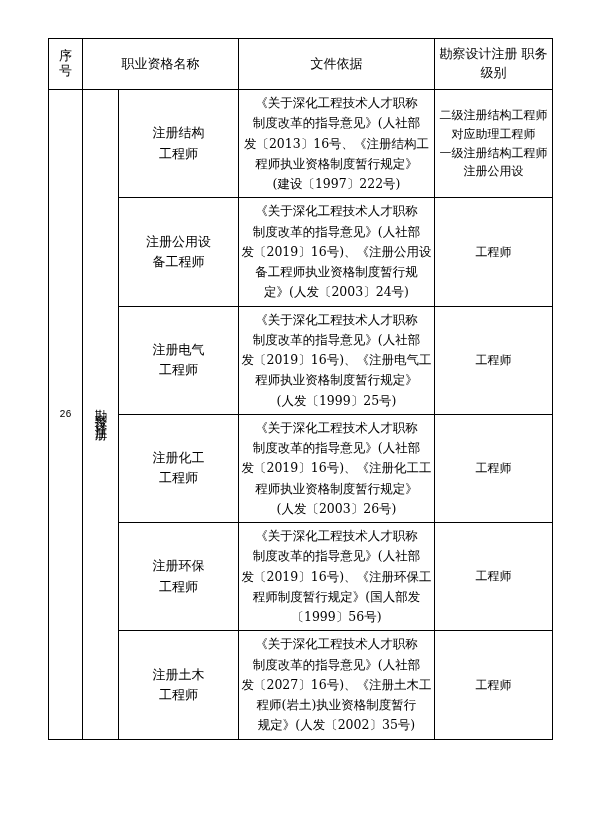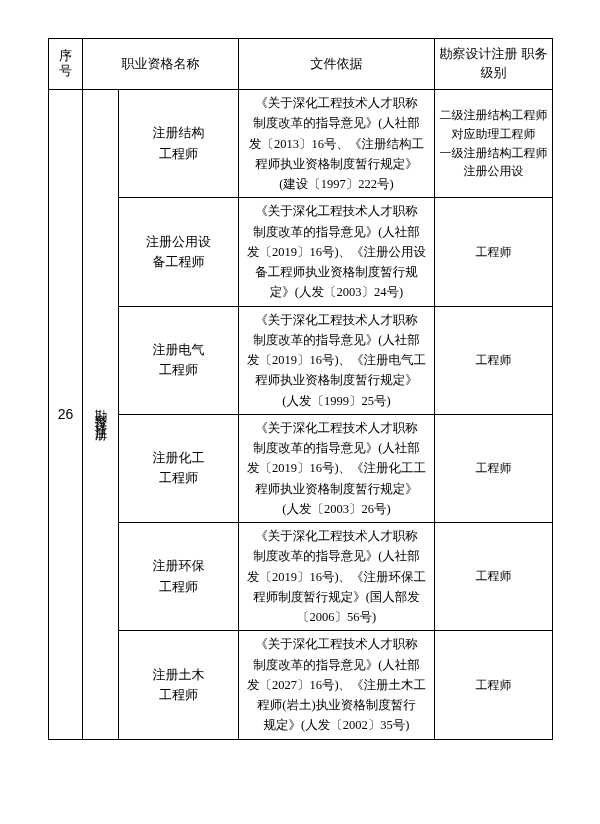--- a/index.html
+++ b/index.html
@@ -49,22 +49,22 @@
   }
   .hdr-seq {
     font-size: 13px;
     font-weight: bold;
     line-height: 1.15;
     letter-spacing: 0;
   }
   .hdr-seq span { display: block; }
 
   .cell-seq {
-    font-size: 14px;
-    font-family: Liberation Sans, sans-serif;
+    font-size: 10px;
+    font-family: Liberation Mono, monospace;
   }
   .cell-group {
     font-size: 12.5px;
     line-height: 1.5;
     letter-spacing: 0.5px;
   }
   .cell-group .v {
     display: inline-block;
     writing-mode: vertical-rl;
     text-orientation: upright;
@@ -75,21 +75,21 @@
     font-size: 13px;
     line-height: 1.55;
   }
   .cell-name span { display: block; }
   .cell-basis {
     font-size: 12.5px;
     line-height: 1.62;
     padding: 6px 7px;
     text-align: center;
   }
-  .cell-basis span { display: block; font-family: Liberation Serif, serif; }
+  .cell-basis span { display: block; }
   .cell-level {
     font-size: 12px;
     line-height: 1.55;
   }
   .cell-level span { display: block; }
 </style>
 </head>
 <body>
 
 <div class="page">
@@ -195,21 +195,21 @@
       <tr>
         <td class="cell-name">
           <span>注册环保</span>
           <span>工程师</span>
         </td>
         <td class="cell-basis">
           <span>《关于深化工程技术人才职称</span>
           <span>制度改革的指导意见》(人社部</span>
           <span>发〔2019〕16号)、《注册环保工</span>
           <span>程师制度暂行规定》(国人部发</span>
-          <span>〔2006〕56号)</span>
+          <span>〔1999〕56号)</span>
         </td>
         <td class="cell-level">
           <span>工程师</span>
         </td>
       </tr>
 
       <tr>
         <td class="cell-name">
           <span>注册土木</span>
           <span>工程师</span>

